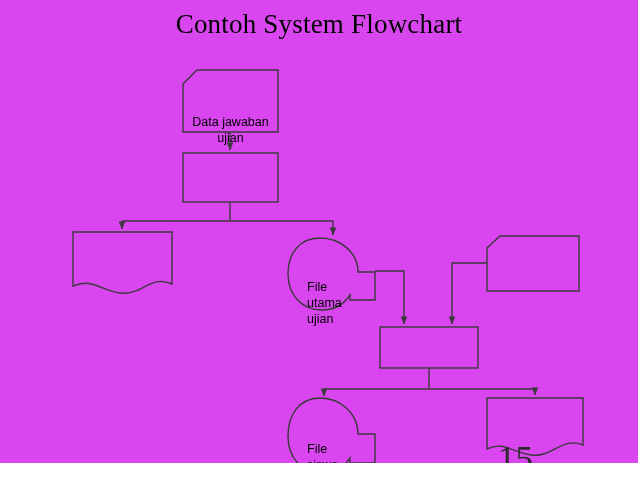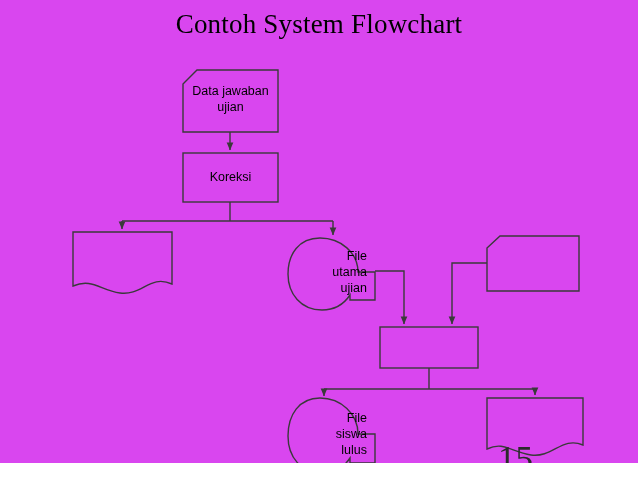--- a/index.html
+++ b/index.html
@@ -47,23 +47,24 @@
     height: 478px;
   }
   .node-label {
     position: absolute;
     font-family: "Liberation Sans", sans-serif;
     font-size: 12.5px;
     line-height: 16px;
     color: #000000;
     white-space: pre-line;
     pointer-events: none;
+    margin-top: 31px;
   }
   .lbl-center { text-align: center; }
-  .lbl-left { text-align: right; }
+  .lbl-left { text-align: left; }
 </style>
 </head>
 <body>
 
 <div id="slide">
 
   <div id="slide-title">Contoh System Flowchart</div>
 
   <svg id="diagram" viewBox="0 0 638 478" width="638" height="478" xmlns="http://www.w3.org/2000/svg">
     <defs>
@@ -119,21 +120,20 @@
       <path d="M324,389 L535,389"></path>
       <path d="M324,389 L324,396" marker-end="url(#arrowhead)"></path>
       <path d="M535,389 L535,395" marker-end="url(#arrowhead)"></path>
 
     </g>
   </svg>
 
   <div class="node-label lbl-center" style="left:183px; top:83px; width:95px;">Data jawaban
 ujian</div>
 
-  <div class="node-label lbl-center" style="left:183px; top:169px; width:95px;">Koreksi</div>
 
 
   <div class="node-label lbl-left" style="left:307px; top:248px; width:60px;">File
 utama
 ujian</div>
 
 
 
   <div class="node-label lbl-left" style="left:307px; top:410px; width:60px;">File
 siswa

